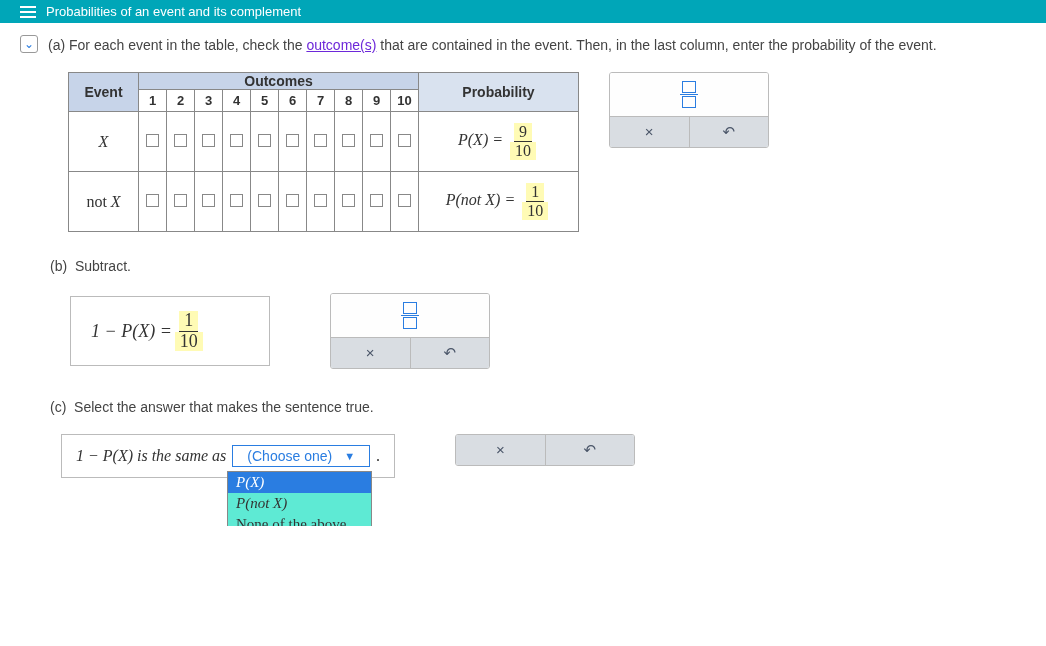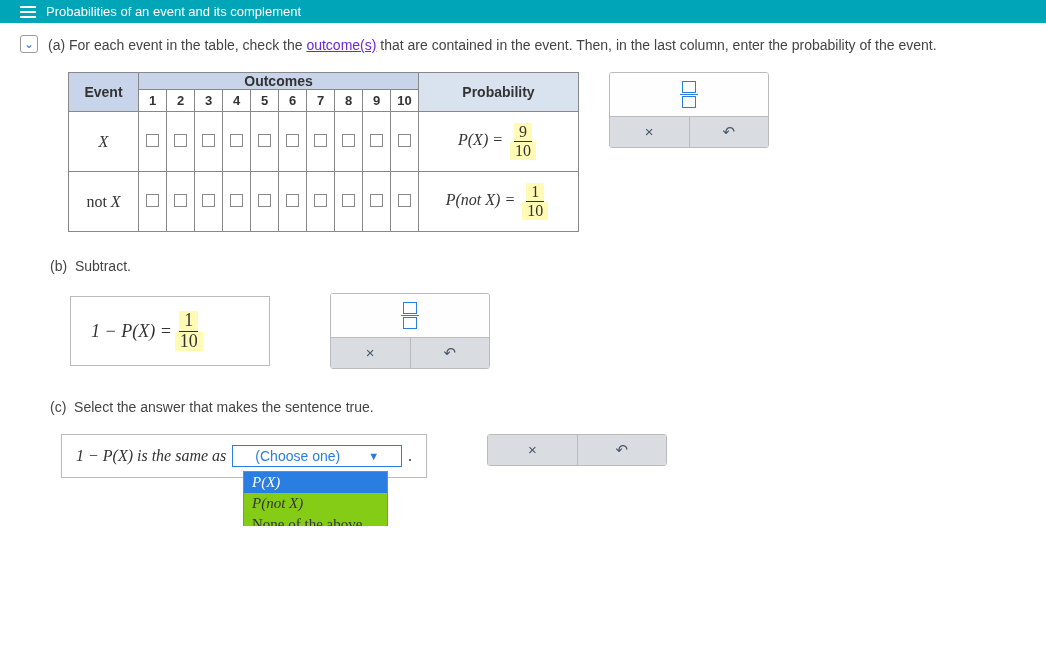--- a/index.html
+++ b/index.html
@@ -92,26 +92,26 @@
   }
 
   .dropdown-row { margin-left: 11px; display: flex; align-items: flex-start; gap: 30px; }
   .dd-box {
     border: 1px solid #bbb; padding: 10px 14px; position: relative;
     font-family: 'Times New Roman', serif; font-size: 16px;
     display: flex; align-items: center; gap: 6px;
   }
   .dd-select {
     border: 1px solid #2a7de1; background: #fff; color: #2a7de1;
-    padding: 2px 22px; cursor: pointer; display: flex; align-items: center; gap: 28px;
+    padding: 2px 14px; cursor: pointer; display: flex; align-items: center; gap: 12px;
     font-size: 14px; font-family: Arial, sans-serif;
   }
   .dd-caret { color: #2a7de1; font-size: 11px; }
   .dd-options {
-    position: absolute; left: 181px; top: 36px; border: 1px solid #888; background: #84cc16;
+    position: absolute; left: 165px; top: 36px; border: 1px solid #888; background: #5eead4;
     font-size: 15px; z-index: 5; min-width: 145px;
   }
   .dd-opt { padding: 2px 8px; cursor: pointer; }
   .dd-opt.selected { background: #2a7de1; color: #fff; }
 
   .part-b, .part-c { margin-left: 30px; margin-bottom: 28px; }
 </style>
 </head>
 <body>
 

